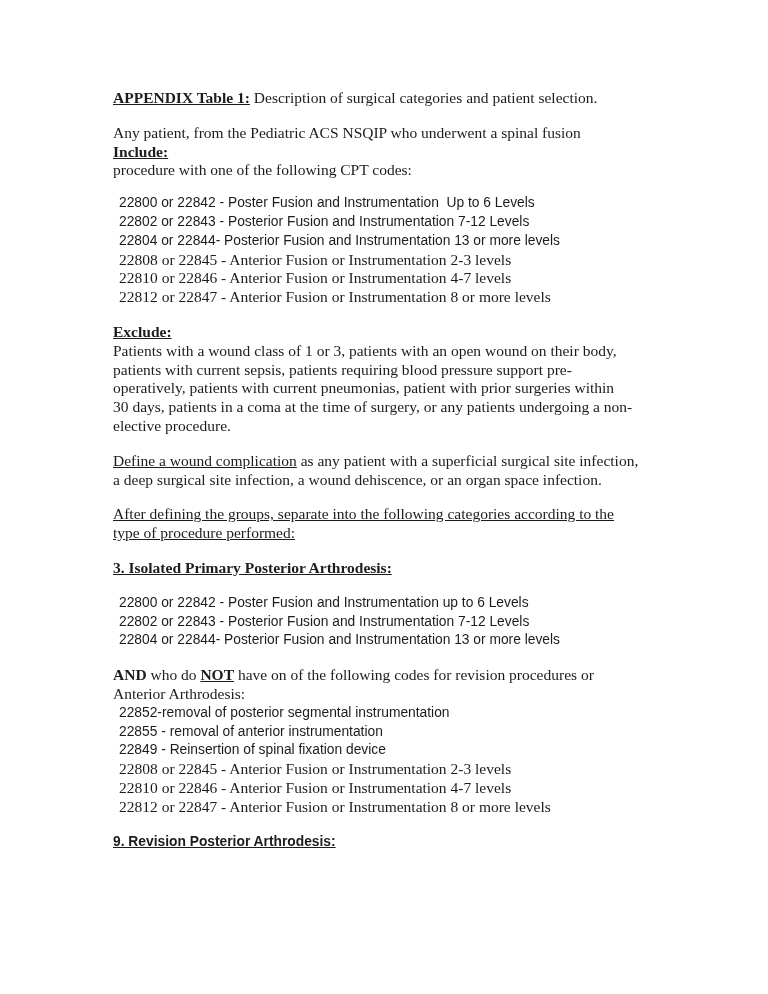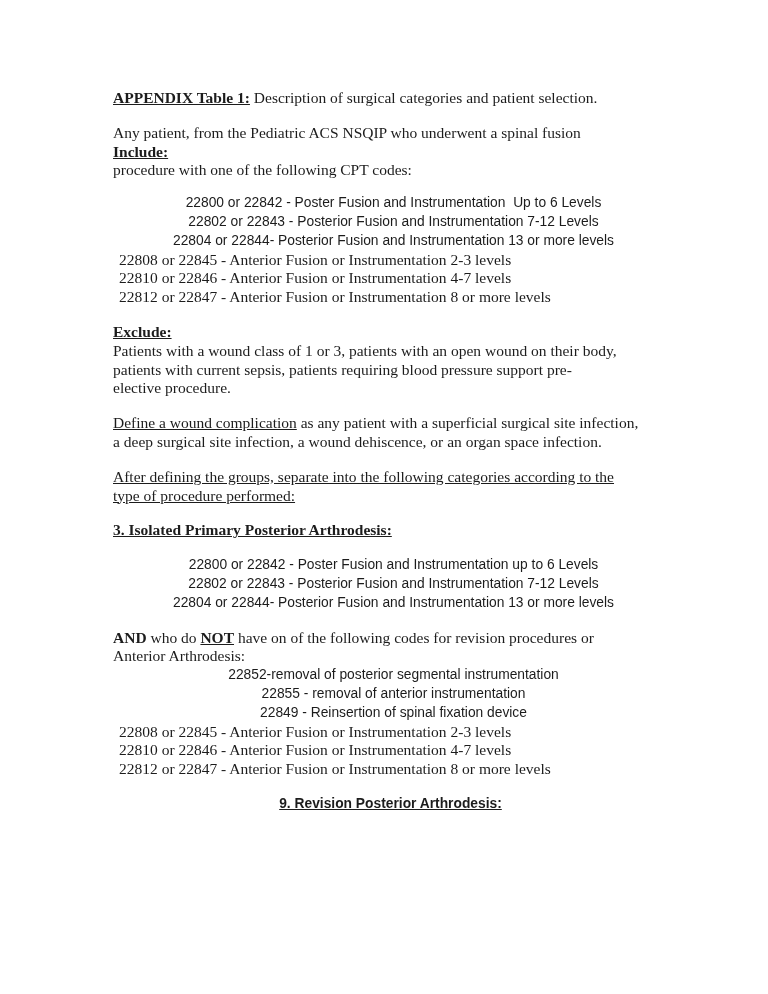--- a/index.html
+++ b/index.html
@@ -12,21 +12,21 @@
     overflow: hidden;
     padding: 89px 100px 0 113px;
     color: #1c1c1c;
   }
   .line {
     white-space: pre;
     line-height: 18.8px;
     color: #1c1c1c;
   }
   .serif { font-family: "Liberation Serif", "DejaVu Serif", serif; font-size: 15.5px; }
-  .sans  { font-family: "Liberation Sans", "DejaVu Sans", sans-serif; font-size: 13.8px; text-align: center; }
+  .sans  { font-family: "Liberation Sans", "DejaVu Sans", sans-serif; font-size: 13.8px; }
   .b { font-weight: bold; }
   .u { text-decoration: underline; }
   .indent { padding-left: 6px; }
   .sp  { height: 16px; }
   .sp-s { height: 14px; }
 </style>
 </head>
 <body>
 
 <div class="page">
@@ -46,20 +46,22 @@
   <div class="line sans indent">22804 or 22844- Posterior Fusion and Instrumentation 13 or more levels</div>
   <div class="line serif indent">22808 or 22845 - Anterior Fusion or Instrumentation 2-3 levels</div>
   <div class="line serif indent">22810 or 22846 - Anterior Fusion or Instrumentation 4-7 levels</div>
   <div class="line serif indent">22812 or 22847 - Anterior Fusion or Instrumentation 8 or more levels</div>
 
   <div class="sp"></div>
 
   <div class="line serif b u">Exclude:</div>
   <div class="line serif">Patients with a wound class of 1 or 3, patients with an open wound on their body,</div>
   <div class="line serif">patients with current sepsis, patients requiring blood pressure support pre-</div>
+  <div class="line serif">operatively, patients with current pneumonias, patient with prior surgeries within</div>
+  <div class="line serif">30 days, patients in a coma at the time of surgery, or any patients undergoing a non-</div>
   <div class="line serif">elective procedure.</div>
 
   <div class="sp"></div>
 
   <div class="line serif"><span class="u">Define a wound complication</span><span> as any patient with a superficial surgical site infection,</span></div>
   <div class="line serif">a deep surgical site infection, a wound dehiscence, or an organ space infection.</div>
 
   <div class="sp"></div>
 
   <div class="line serif u">After defining the groups, separate into the following categories according to the</div>

